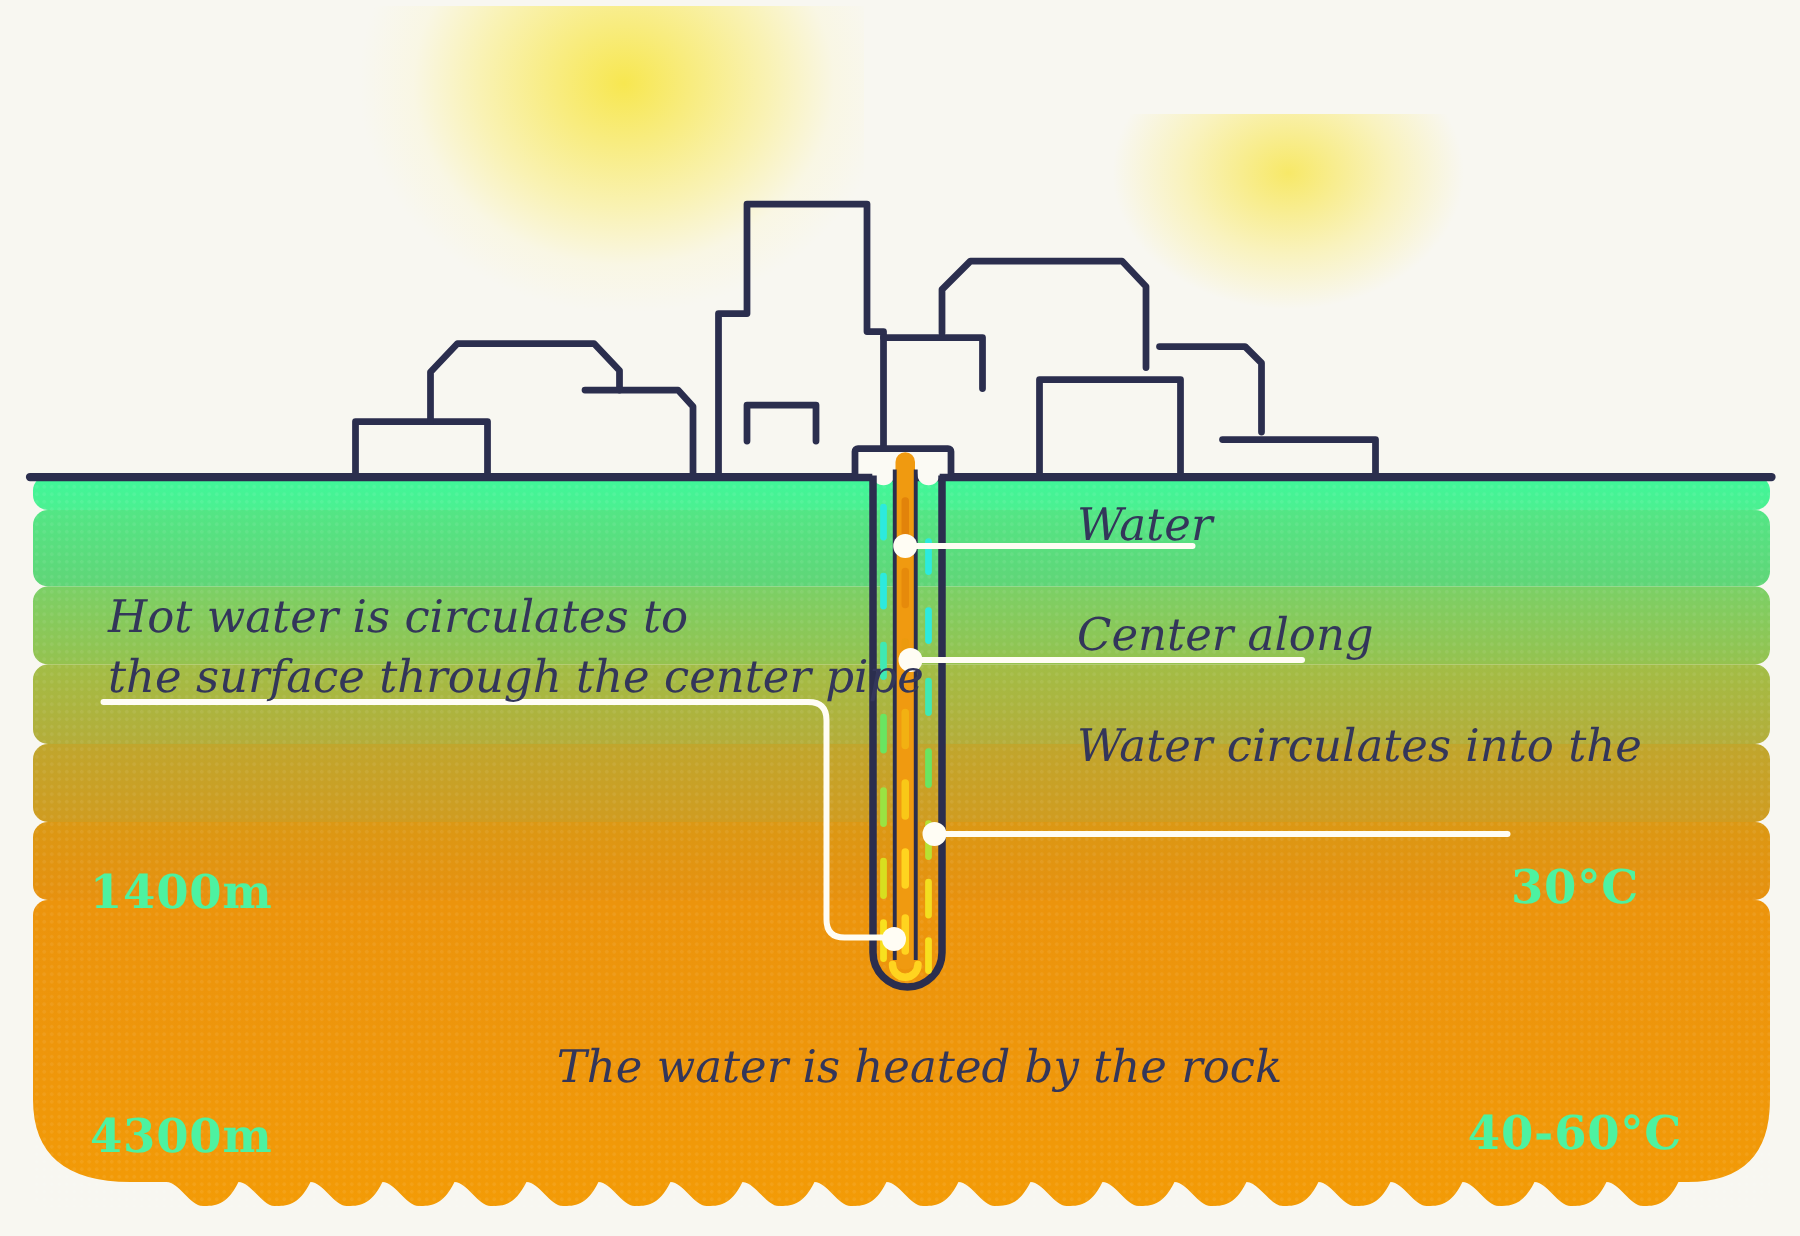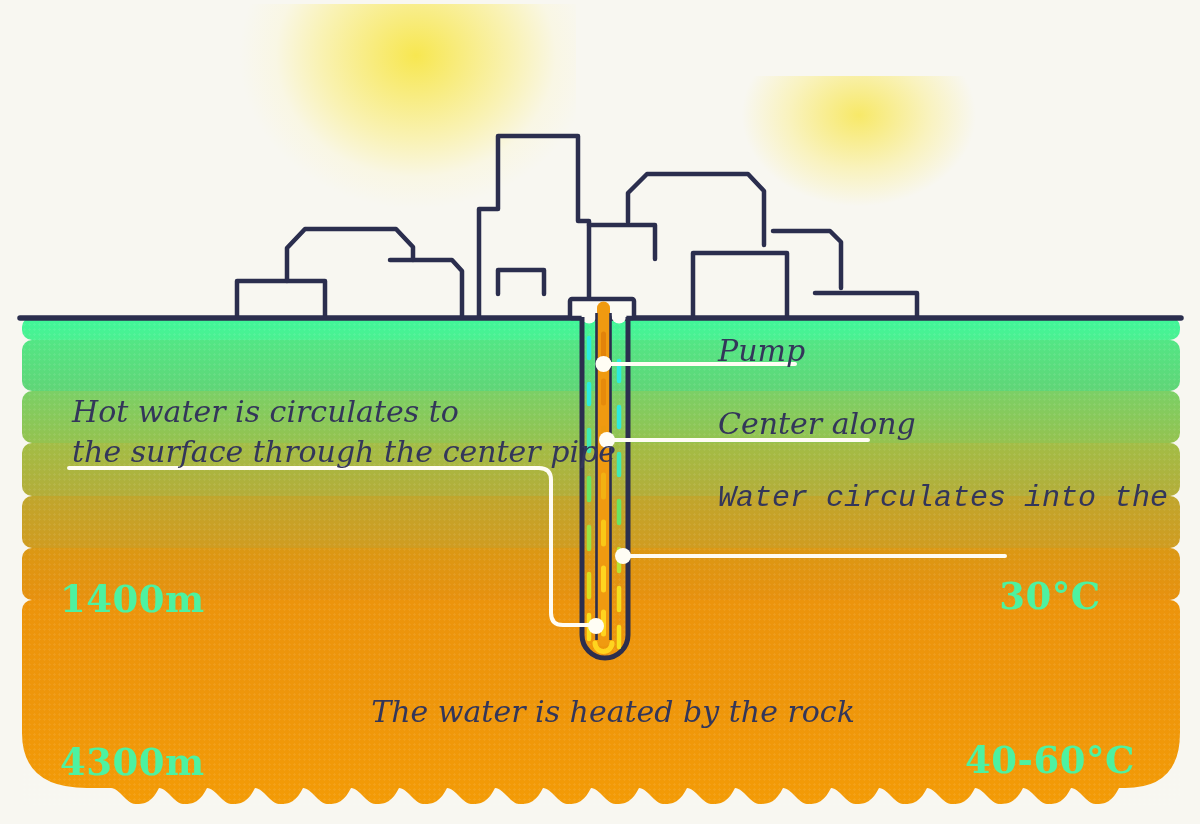--- a/index.html
+++ b/index.html
@@ -23,21 +23,21 @@
   .b4{top:443px;height:53px;background:linear-gradient(#a2bd46,#b4ad39);}
   .b5{top:496px;height:52px;background:linear-gradient(#c0a62d,#d09c20);}
   .b6{top:548px;height:52px;background:linear-gradient(#db9814,#e7910f);}
   .b7{top:600px;height:100px;border-radius:10px 10px 0 0;background:linear-gradient(#ec940c,#ee960b);}
   .halftone{position:absolute;left:22px;top:317px;width:1158px;height:488px;border-radius:10px;
     background-image:radial-gradient(rgba(255,255,255,.07) 1px,transparent 1.4px);
     background-size:5px 5px;pointer-events:none;}
 
   
   .callout{position:absolute;color:#33365a;font-style:italic;font-size:30px;line-height:40px;white-space:nowrap;}
-  .marker{position:absolute;color:#4df2a1;font-weight:bold;font-size:37px;letter-spacing:.5px;white-space:nowrap;}
+  .marker{position:absolute;color:#4df2a1;font-weight:bold;font-size:31px;letter-spacing:.5px;white-space:nowrap;}
   .center{text-align:center;}
   svg{position:absolute;left:0;top:0;}
 </style>
 </head>
 <body>
 
 <div class="stage">
 
   <div class="hill hill-big"></div>
   <div class="hill hill-small"></div>
@@ -148,25 +148,25 @@
       <path d="M69,468 H539 Q551,468 551,480 V613 Q551,625 563,625 H588"></path>
     </g>
     <g fill="#fffdf4">
       <circle cx="603.5" cy="364" r="8"></circle>
       <circle cx="607" cy="440" r="8"></circle>
       <circle cx="623" cy="556" r="8"></circle>
       <circle cx="596" cy="626" r="8"></circle>
     </g>
   </svg>
 
-  <div class="callout" style="left:718px;top:331px;">Pump</div>
+  <div class="callout" style="left:718px;top:331px;">Water</div>
 
   <div class="callout" style="left:718px;top:404px;">Center along</div>
 
-  <div class="callout" style="left:718px;top:478px;font-family:Liberation Mono, monospace;">
+  <div class="callout" style="left:718px;top:478px;">
     <div>Water circulates into the</div>
   </div>
 
   <div class="callout" style="left:72px;top:392px;">
     <div>Hot water is circulates to</div>
     <div>the surface through the center pipe</div>
   </div>
 
   <div class="callout center" style="left:313px;top:692px;width:600px;">The water is heated by the rock</div>
 

